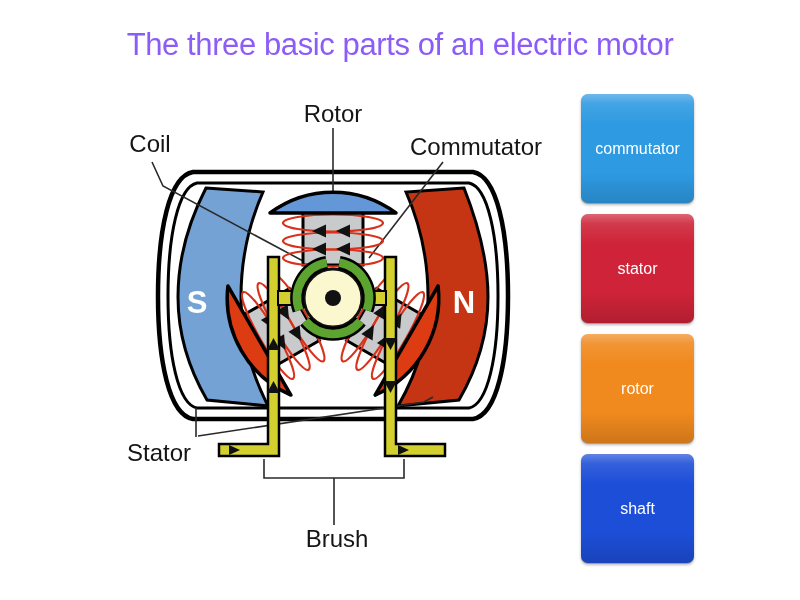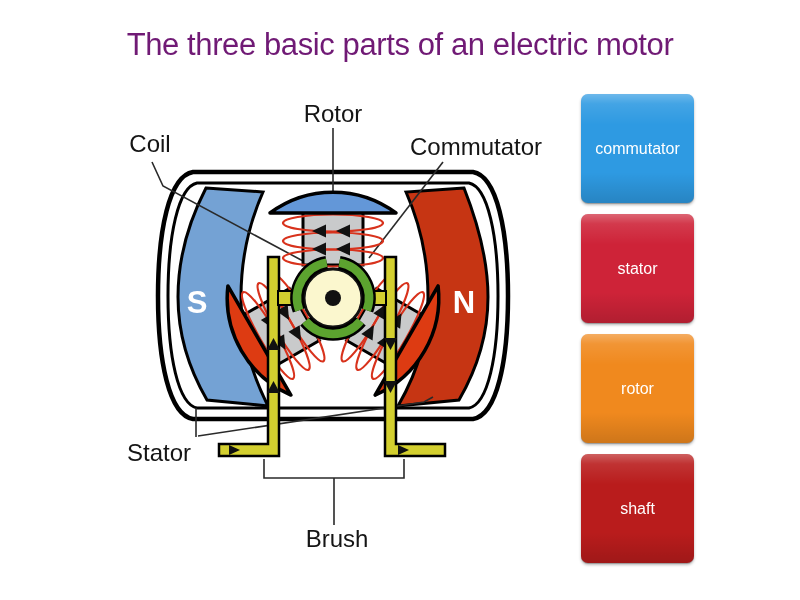--- a/index.html
+++ b/index.html
@@ -1,19 +1,19 @@
 <!DOCTYPE html>
 <html><head>
 <meta charset="utf-8">
 <style>
   html,body{margin:0;padding:0;background:#fff;}
   .stage{position:relative;width:800px;height:600px;background:#ffffff;overflow:hidden;
          font-family:"Liberation Sans",sans-serif;}
   .title{position:absolute;top:27px;left:0;width:100%;margin:0;text-align:center;
-         font-size:31px;font-weight:400;letter-spacing:-0.4px;color:#701a75;}
+         font-size:31px;font-weight:400;letter-spacing:-0.4px;color:#8b5cf6;}
   .diagram{position:absolute;left:110px;top:95px;width:460px;height:465px;}
   .diagram svg{display:block;width:460px;height:465px;}
   .answers{position:absolute;left:581px;top:94px;width:113px;
            display:flex;flex-direction:column;gap:11px;}
   .answer{position:relative;height:109px;border:none;border-radius:7px;color:#fff;
           font-family:"Liberation Sans",sans-serif;font-size:16px;line-height:1.1;
           display:flex;align-items:center;justify-content:center;cursor:pointer;
           box-shadow:0 1px 0 rgba(0,0,0,.18),0 2px 3px rgba(0,0,0,.28);}
   .answer::after{content:"";position:absolute;inset:0;border-radius:inherit;pointer-events:none;
           background:linear-gradient(180deg,rgba(255,255,255,.30) 0%,rgba(255,255,255,.10) 9%,
@@ -114,18 +114,18 @@
   <div class="answers">
     <button class="answer" style="background: rgb(46, 154, 226);">
         <span>commutator</span>
       </button>
     <button class="answer" style="background: rgb(206, 35, 56);">
         <span>stator</span>
       </button>
     <button class="answer" style="background: rgb(240, 137, 30);">
         <span>rotor</span>
       </button>
-    <button class="answer" style="background: #b91c1c;">
+    <button class="answer" style="background: #1d4ed8;">
         <span>shaft</span>
       </button>
   </div>
 
 </div>
 
 </body></html>

